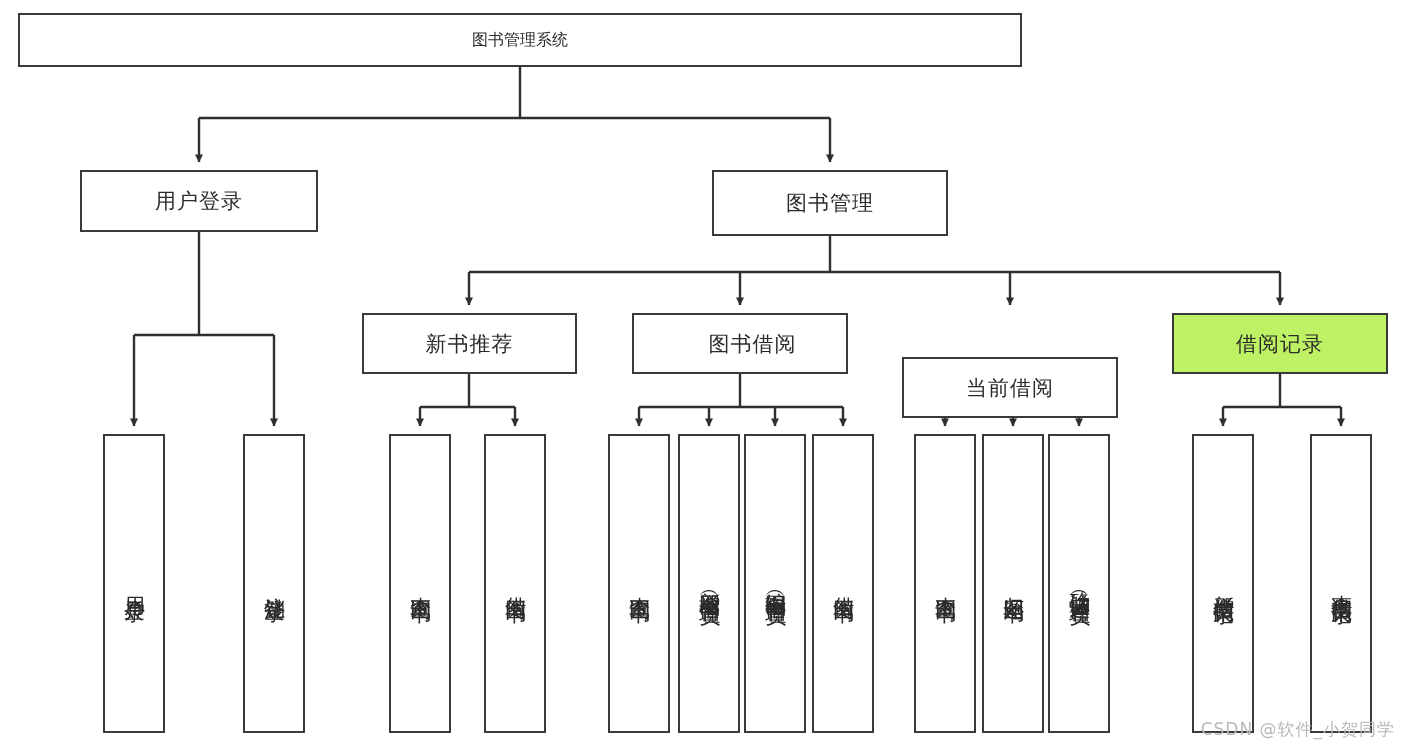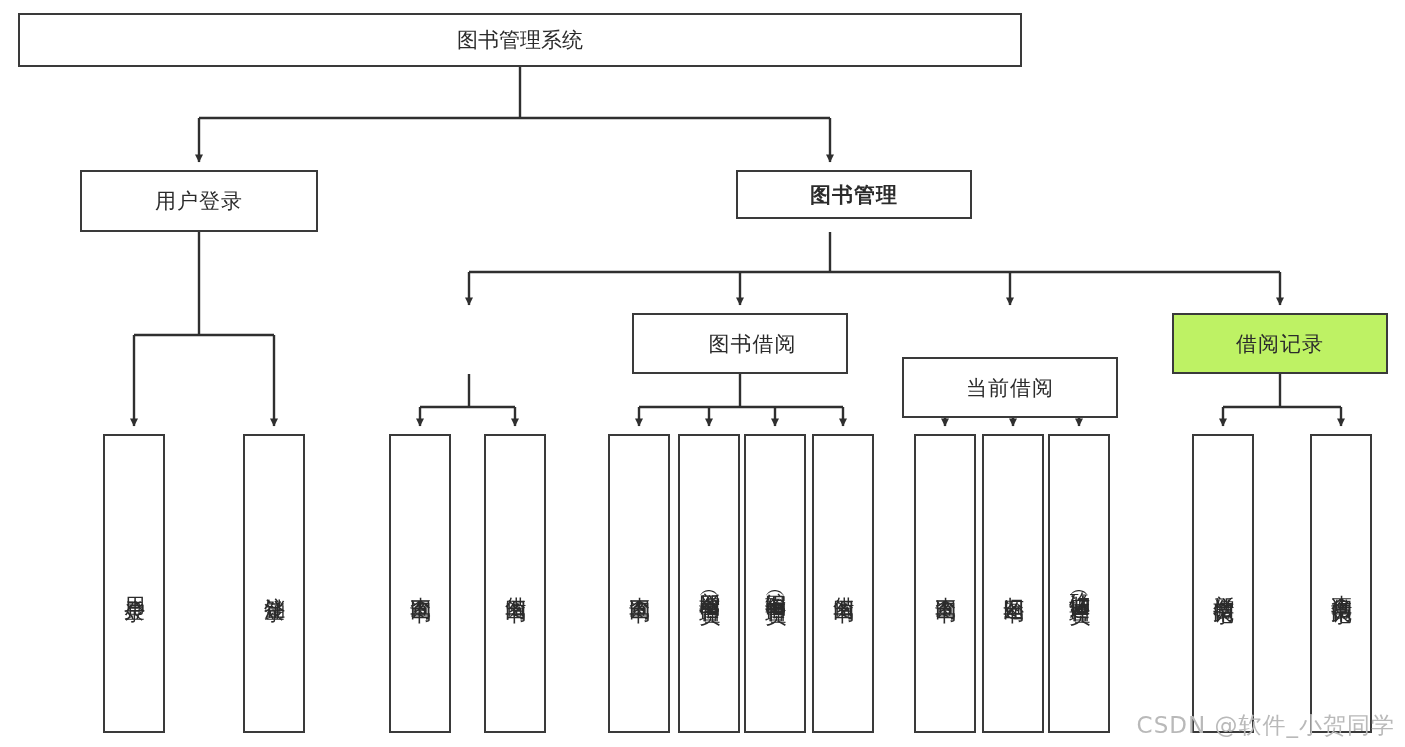--- a/index.html
+++ b/index.html
@@ -2,25 +2,25 @@
 <html><head>
 <meta charset="utf-8">
 <style>
   html,body{margin:0;padding:0;background:#ffffff;}
   body{font-family:"DejaVu Sans","Liberation Sans",sans-serif;}
   #stage{position:relative;width:1405px;height:747px;background:#fff;overflow:hidden;}
   #svg-layer{position:absolute;left:0;top:0;width:1405px;height:747px;}
   .node{position:absolute;box-sizing:border-box;border:2px solid #3a3a3a;background:#ffffff;
         display:flex;align-items:center;justify-content:center;color:#2b2b2b;}
   .node.h{font-size:21px;letter-spacing:1px;}
-  .node.root{font-size:21px;}
+  .node.root{font-size:16px;}
   .node.v{writing-mode:vertical-rl;text-orientation:upright;font-size:21px;line-height:1.22;
           letter-spacing:2px;padding:6px 0;}
   .node.v span{white-space:nowrap;}
-  #watermark{position:absolute;right:10px;bottom:6px;font-size:23px;color:#b9b9b9;
+  #watermark{position:absolute;right:10px;bottom:6px;font-size:17px;color:#b9b9b9;
              letter-spacing:1px;white-space:nowrap;pointer-events:none;margin-left:23px;}
 </style>
 </head>
 <body>
 
 <div id="stage">
 
   <svg id="svg-layer" viewBox="0 0 1405 747" xmlns="http://www.w3.org/2000/svg">
     <defs>
       <marker id="arrow" markerWidth="10" markerHeight="10" refX="7.6" refY="4" orient="auto" markerUnits="userSpaceOnUse">
@@ -71,24 +71,27 @@
     </g>
   </svg>
 
   <div class="node root" id="n-root" style="left: 18px; top: 13px; width: 1004px; height: 54px; border-color: rgb(58, 58, 58); color: rgb(43, 43, 43); background: rgb(255, 255, 255);">
     <span>图书管理系统</span>
   </div>
 
   <div class="node h" id="n-l2-0" style="left: 80px; top: 170px; width: 238px; height: 62px; border-color: rgb(58, 58, 58); color: rgb(43, 43, 43); background: rgb(255, 255, 255);">
     <span>用户登录</span>
   </div>
-  <div class="node h" id="n-l2-1" style="left: 736px; top: 170px; width: 236px; height: 49px; border-color: rgb(58, 58, 58); color: rgb(43, 43, 43); background: rgb(255, 255, 255); font-weight: bold;">
+  <div class="node h" id="n-l2-1" style="left: 712px; top: 170px; width: 236px; height: 66px; border-color: rgb(58, 58, 58); color: rgb(43, 43, 43); background: rgb(255, 255, 255);">
     <span>图书管理</span>
   </div>
 
+  <div class="node h" id="n-l3-0" style="left: 362px; top: 313px; width: 215px; height: 61px; border-color: rgb(58, 58, 58); color: rgb(43, 43, 43); background: rgb(255, 255, 255);">
+    <span>新书推荐</span>
+  </div>
   <div class="node h" id="n-l3-1" style="left: 632px; top: 313px; width: 216px; height: 61px; border-color: rgb(58, 58, 58); color: rgb(43, 43, 43); background: rgb(255, 255, 255); padding-left: 25px;">
     <span>图书借阅</span>
   </div>
   <div class="node h" id="n-l3-2" style="left: 902px; top: 313px; width: 216px; height: 61px; border-color: rgb(58, 58, 58); color: rgb(43, 43, 43); background: rgb(255, 255, 255); margin-top: 44px;">
     <span>当前借阅</span>
   </div>
   <div class="node h" id="n-l3-3" style="left: 1172px; top: 313px; width: 216px; height: 61px; border-color: rgb(58, 58, 58); color: rgb(43, 43, 43); background: #bef264;">
     <span>借阅记录</span>
   </div>
 

